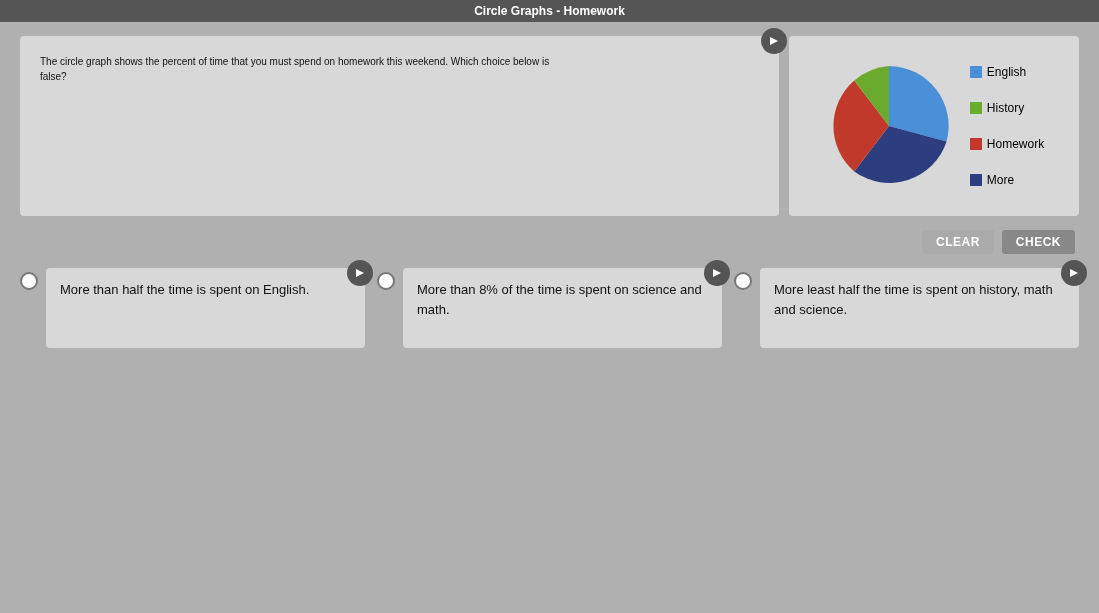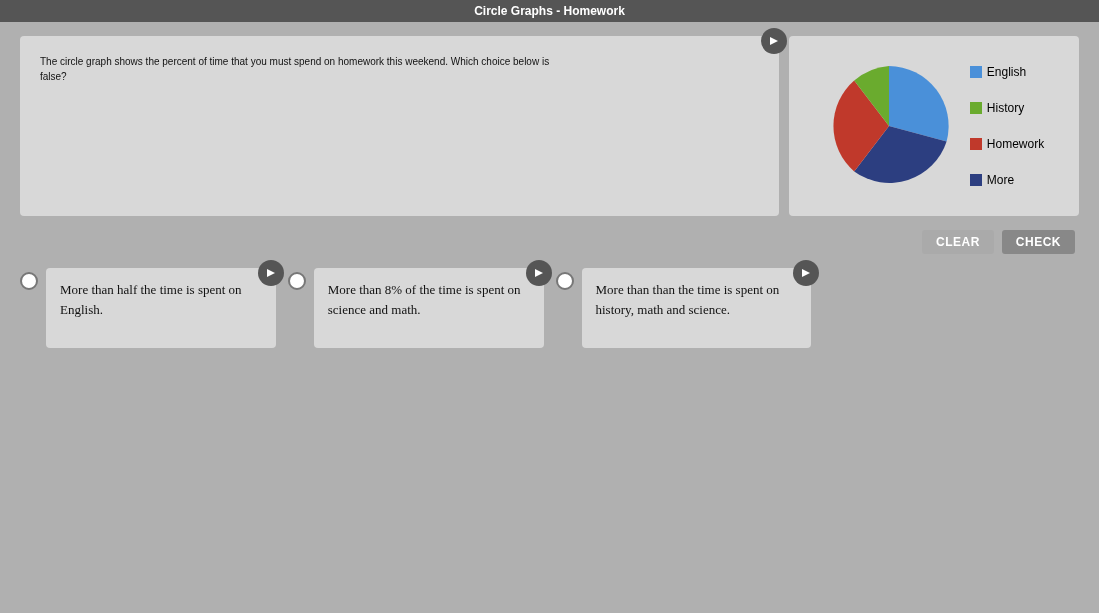--- a/index.html
+++ b/index.html
@@ -128,23 +128,22 @@
       letter-spacing: 0.5px;
     }
 
     .btn-check {
       background: #888;
     }
 
     
     .choices-grid {
       display: grid;
-      grid-template-columns: 1fr 1fr 1fr 1fr;
+      grid-template-columns: 1fr 1fr 1fr;
       gap: 12px;
-      font-family: Liberation Serif, serif;
     }
 
     .choice-row {
       display: flex;
       align-items: flex-start;
       gap: 8px;
     }
 
     .radio-circle {
       width: 18px;
@@ -271,19 +270,19 @@
     </div>
 
     <div class="choice-row">
       <div class="radio-circle"></div>
       <div class="choice-card">
         <div class="audio-btn">
           <svg viewBox="0 0 12 12" fill="white" width="12" height="12">
             <polygon points="2,2 10,6 2,10"></polygon>
           </svg>
         </div>
-        <span>More than than the time is spent on history, math and science.</span>
+        <span>More least half the time is spent on history, math and science.</span>
       </div>
     </div>
 
   </div>
 
 </div>
 
 </body></html>

